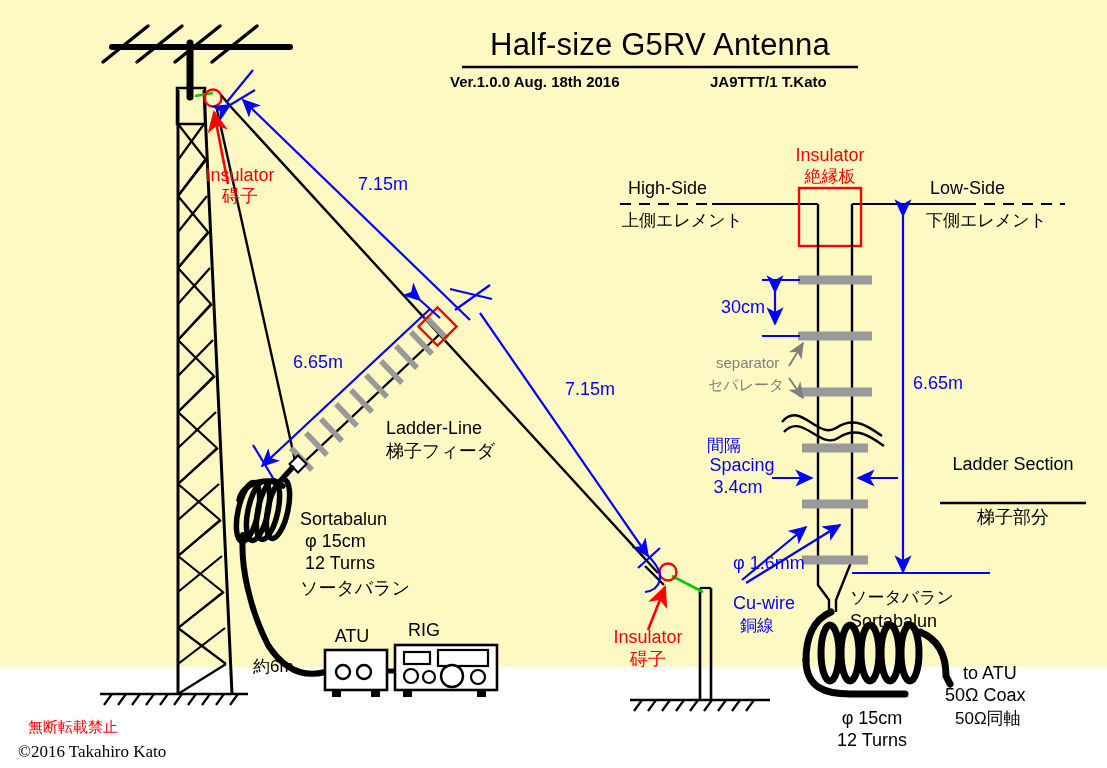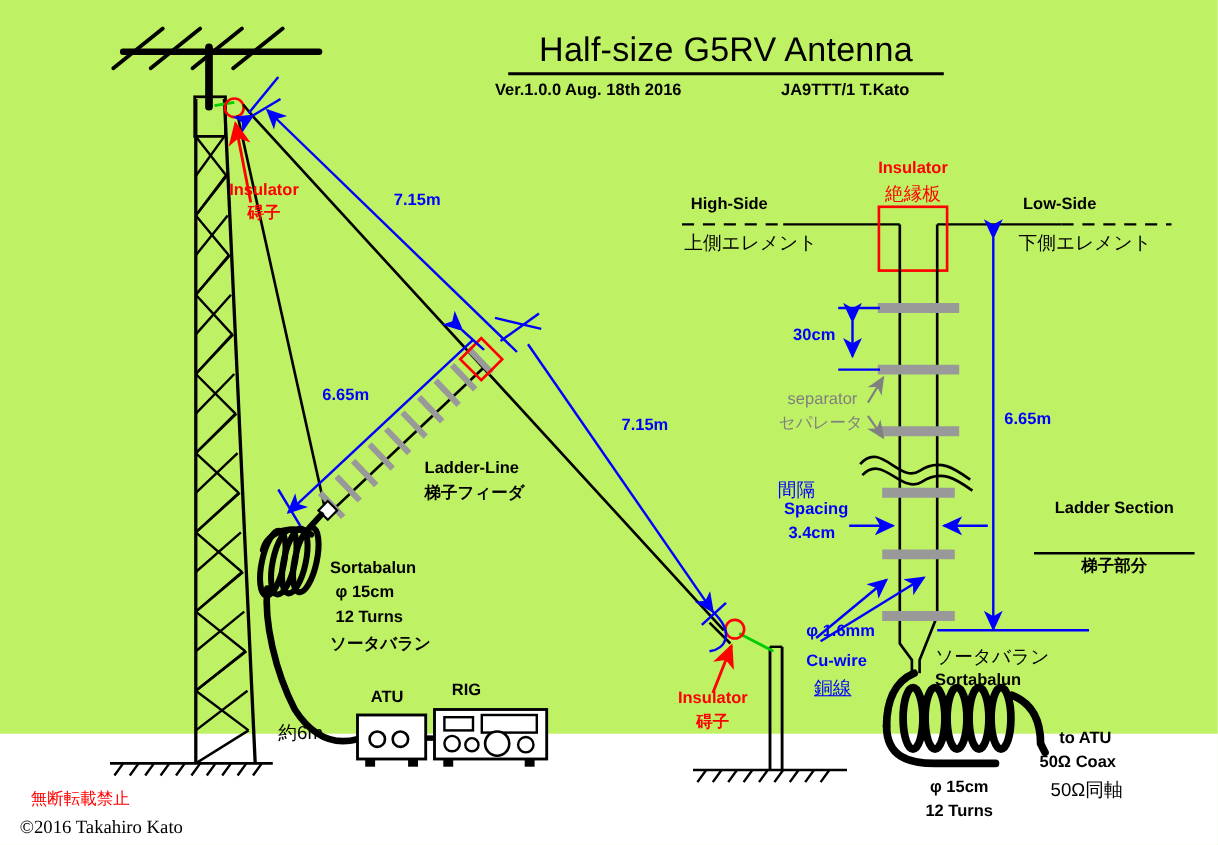--- a/index.html
+++ b/index.html
@@ -1,28 +1,28 @@
 <!DOCTYPE html>
 <html><head>
 <meta charset="utf-8">
 <style>
   html,body{margin:0;padding:0;background:#fff;}
   body{width:1107px;height:768px;overflow:hidden;
        font-family:"Liberation Sans","DejaVu Sans",sans-serif;}
-  #root{position:relative;width:1107px;height:667px;background:#bef264;}
+  #root{position:relative;width:1107px;height:667px;background:#fef9c3;}
   svg#canvas{position:absolute;left:0;top:0;width:1107px;height:768px;}
   .lbl{position:absolute;white-space:nowrap;line-height:1.12;}
   .blk{color:#000;}
   .red{color:#ff0000;}
   .blue{color:#0000ff;}
   .gry{color:#808080;}
   .ctr{text-align:center;transform:translateX(-50%);}
   .t-title{font-size:31px;letter-spacing:.2px;}
   .t-sub{font-size:15px;font-weight:bold;}
-  .t-big{font-size:15px;font-weight:bold;}
+  .t-big{font-size:18px;}
   .t-mid{font-size:17px;}
   .t-sm{font-size:15px;}
   .serif{font-family:"Liberation Serif","DejaVu Serif",serif;}
 </style>
 </head>
 <body>
 
 <div id="root">
 
 <svg id="canvas" viewBox="0 0 1107 768">
@@ -265,23 +265,23 @@
 
 <div class="lbl gry t-sm" style="left:716px;top:355px;">separator</div>
 <div class="lbl gry t-sm" style="left:708px;top:377px;">セパレータ</div>
 
 <div class="lbl blue t-big" style="left:913px;top:373px;">6.65m</div>
 
 <div class="lbl blue t-mid ctr" style="left:724px;top:436px;">間隔</div>
 <div class="lbl blue t-big ctr" style="left:742px;top:455px;">Spacing</div>
 <div class="lbl blue t-big ctr" style="left:738px;top:477px;">3.4cm</div>
 
-<div class="lbl blue t-big" style="left:733px;top:566px;text-align:center;">φ 1.6mm</div>
+<div class="lbl blue t-big" style="left:733px;top:553px;text-align:center;">φ 1.6mm</div>
 <div class="lbl blue t-big" style="left:733px;top:593px;">Cu-wire</div>
-<div class="lbl blue t-mid" style="left:740px;top:616px;text-decoration:underline;">銅線</div>
+<div class="lbl blue t-mid" style="left:740px;top:616px;">銅線</div>
 
 <div class="lbl blk t-mid" style="left:850px;top:588px;">ソータバラン</div>
 <div class="lbl blk t-big" style="left:850px;top:611px;">Sortabalun</div>
 <div class="lbl blk t-big ctr" style="left:872px;top:708px;">φ 15cm</div>
 <div class="lbl blk t-big ctr" style="left:872px;top:730px;">12 Turns</div>
 
 <div class="lbl blk t-big" style="left:963px;top:663px;">to ATU</div>
 <div class="lbl blk t-big" style="left:945px;top:685px;">50Ω  Coax</div>
 <div class="lbl blk t-mid" style="left:955px;top:709px;">50Ω同軸</div>
 

